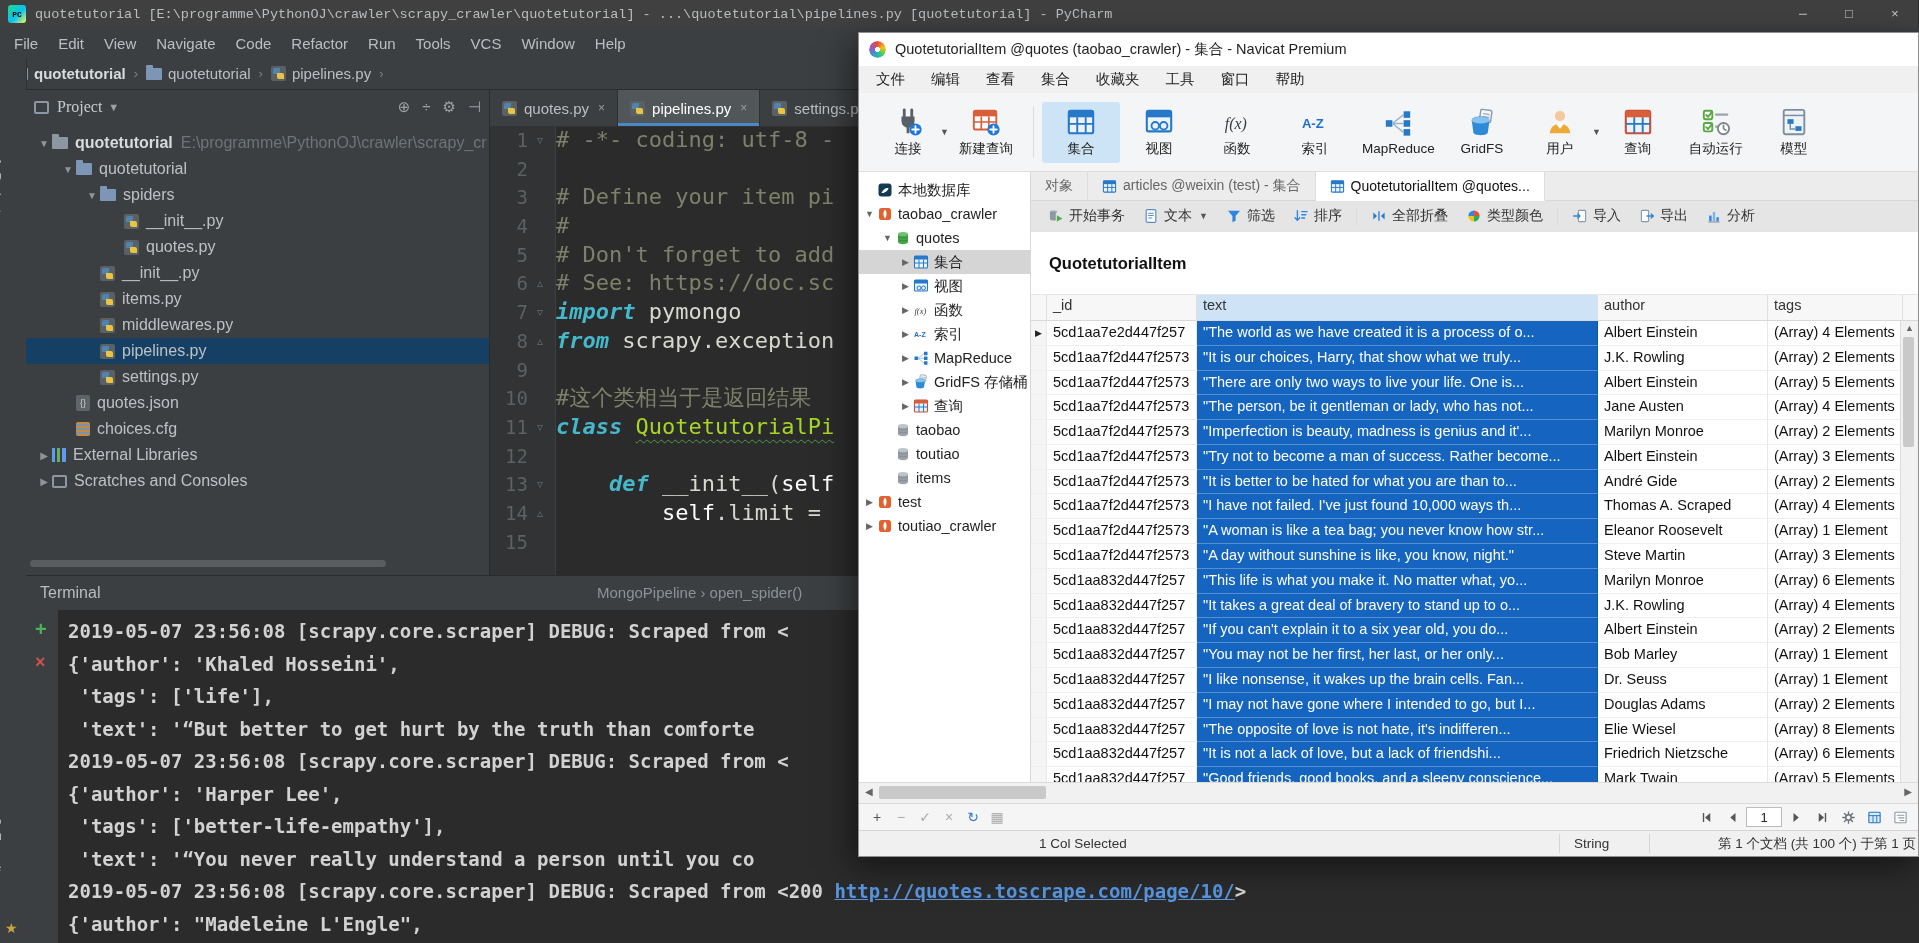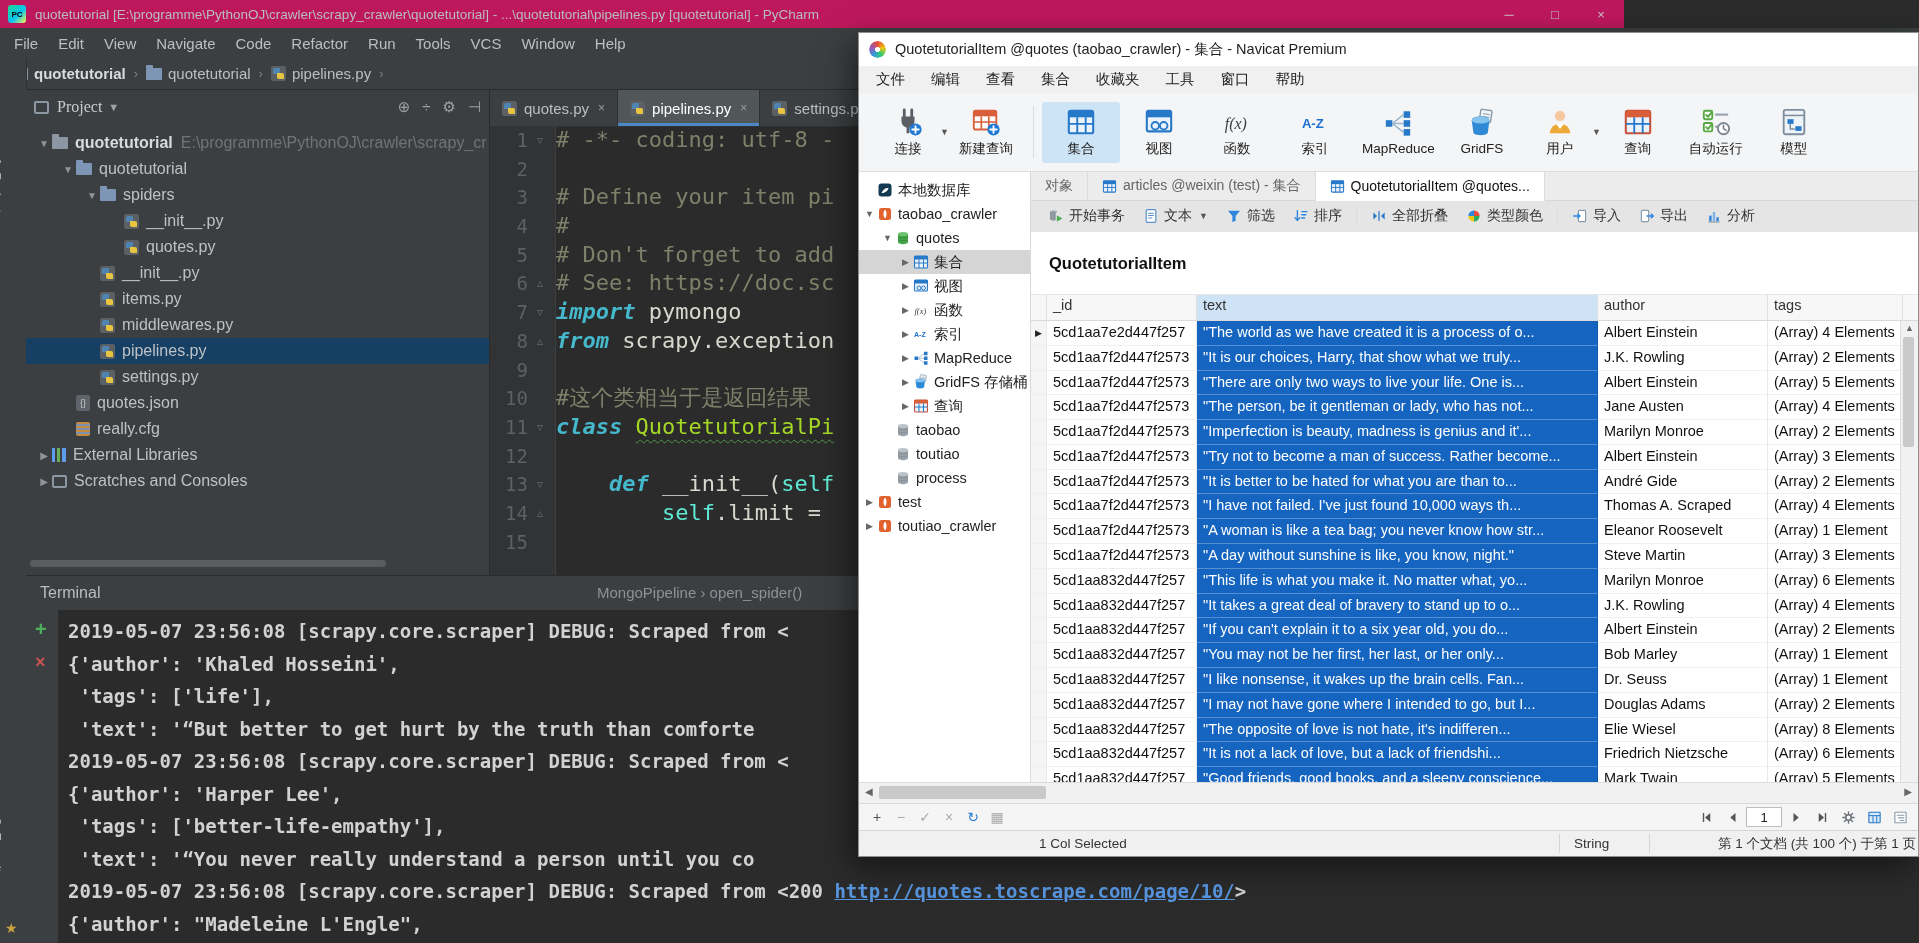--- a/index.html
+++ b/index.html
@@ -1,21 +1,21 @@
 <!DOCTYPE html>
 <html><head>
 <meta charset="utf-8">
 <style>
   html,body{margin:0;padding:0;background:#1e1e1e;}
   #screen{position:relative;width:1919px;height:943px;overflow:hidden;
     font-family:"Liberation Sans","DejaVu Sans",sans-serif;background:#2b2b2b;}
   .abs{position:absolute;}
   
-  .pc-title{left:0;top:0;width:1624px;height:28px;background:#be185d;color:#b9bdbf;
-    display:flex;align-items:center;font-size:13.5px;border-bottom:1px solid #313536;}
+  .pc-title{left:0;top:0;width:1918px;height:28px;background:#404040;color:#b9bdbf;
+    display:flex;align-items:center;font-size:13.5px;border-bottom:1px solid #313536;font-family:Liberation Mono, monospace;}
   .pc-logo{width:18px;height:18px;margin:0 9px 0 8px;border-radius:3px;
     background:linear-gradient(135deg,#21d789 0%,#07c3f2 55%,#fcf84a 100%);
     color:#000;font-size:8px;font-weight:bold;display:flex;align-items:center;justify-content:center;}
   .pc-winbtns{margin-left:auto;display:flex;height:100%;}
   .pc-winbtn{width:46px;display:flex;align-items:center;justify-content:center;color:#c7c7c7;font-size:13px;}
   .pc-menu{left:0;top:28px;width:1919px;height:30px;background:#3c3f41;display:flex;align-items:center;
     color:#bbbfc3;font-size:15px;padding-left:4px;box-sizing:border-box;}
   .pc-menu span{padding:0 10px;}
   .pc-crumbs{left:0;top:58px;width:1919px;height:32px;background:#3c3f41;border-bottom:1px solid #2b2b2b;
     display:flex;align-items:center;color:#bbbfc3;font-size:15px;padding-left:12px;box-sizing:border-box;}
@@ -60,21 +60,21 @@
   .ed-gutter{width:65px;background:#313335;border-right:1px solid #3c3f41;flex:none;}
   .ed-lines{flex:1;overflow:hidden;}
   .code-line{height:28.7px;line-height:28.7px;font-family:"DejaVu Sans Mono",monospace;font-size:22px;white-space:pre;}
   .gut-line{height:28.7px;line-height:28.7px;display:flex;}
   .gut-num{width:38px;text-align:right;color:#5c6164;font-family:"DejaVu Sans Mono",monospace;font-size:19px;}
   .gut-fold{width:24px;text-align:center;color:#606b70;font-size:12px;}
   .tk-cm{color:#7e8069;}
   .tk-kw{color:#45b8cc;font-style:italic;font-weight:bold;}
   .tk-pl{color:#d8d8cf;}
   .tk-fn{color:#d8d8cf;}
-  .tk-self{color:#5eead4;}
+  .tk-self{color:#ffffff;}
   .tk-cls{color:#a5d725;text-decoration:underline wavy #4e9a4e 1px;text-underline-offset:5px;}
   
   .pc-midbar{left:26px;top:575px;width:1893px;height:35px;background:#3c3f41;border-top:1px solid #2b2b2b;border-bottom:1px solid #2b2b2b;color:#b9bdc0;font-size:16px;}
   .term-label{position:absolute;left:14px;top:8px;}
   .ed-crumb{position:absolute;left:571px;top:8px;color:#8d9297;font-size:15px;}
   
   .pc-terminal{left:26px;top:610px;width:1893px;height:333px;background:#3c3f41;}
   .term-gutter{position:absolute;left:0;top:0;width:32px;bottom:0;background:#3c3f41;}
   .term-plus{position:absolute;left:9px;top:8px;color:#4db05b;font-size:20px;font-weight:bold;}
   .term-close{position:absolute;left:9px;top:42px;color:#c75450;font-size:18px;font-weight:bold;}
@@ -267,21 +267,21 @@
           <span class="lbl">settings.py</span>
         </div>
         <div class="proj-row" style="padding-left: 34px;">
           <span class="proj-arrow"></span>
           <span class="ic-json">{}</span>
           <span class="lbl">quotes.json</span>
         </div>
         <div class="proj-row" style="padding-left: 34px;">
           <span class="proj-arrow"></span>
           <span class="ic-cfg"></span>
-          <span class="lbl">really.cfg</span>
+          <span class="lbl">choices.cfg</span>
         </div>
         <div class="proj-row" style="padding-left: 10px;">
           <span class="proj-arrow">▶</span>
           <span class="ic-libs"></span>
           <span class="lbl">External Libraries</span>
         </div>
         <div class="proj-row" style="padding-left: 10px;">
           <span class="proj-arrow">▶</span>
           <span class="ic-scratch"></span>
           <span class="lbl">Scratches and Consoles</span>
@@ -726,21 +726,21 @@
             <span class="tree-arrow"></span>
             <span class="tree-ic">
               <span class="svgicon" style="display: inline-flex; width: 16px; height: 16px; flex: 0 0 auto;">
                 <svg viewBox="0 0 32 32" width="16" height="16">
                   <path d="M6 8v16c0 2.6 4.5 4.3 10 4.3S26 26.6 26 24V8" fill="#9aa2a9"></path>
                   <ellipse cx="16" cy="8" rx="10" ry="4" fill="#bcc3c9"></ellipse>
                   <path d="M6 13.5c2 1.6 5.7 2.6 10 2.6s8-.9 10-2.6M6 19c2 1.6 5.7 2.6 10 2.6s8-.9 10-2.6" stroke="#7c848b" stroke-width="1.4" fill="none"></path>
                 </svg>
               </span>
             </span>
-            <span>process</span>
+            <span>items</span>
           </div>
           <div class="tree-row" style="padding-left: 4px;">
             <span class="tree-arrow">▶</span>
             <span class="tree-ic">
               <span class="svgicon" style="display: inline-flex; width: 16px; height: 16px; flex: 0 0 auto;">
                 <svg viewBox="0 0 32 32" width="16" height="16">
                   <rect x="4" y="4" width="24" height="24" rx="5" fill="#e0622f"></rect>
                   <path d="M16 7c4 4.2 4 13.3 0 18-4-4.7-4-13.8 0-18z" fill="#fff"></path>
                 </svg>
               </span>

